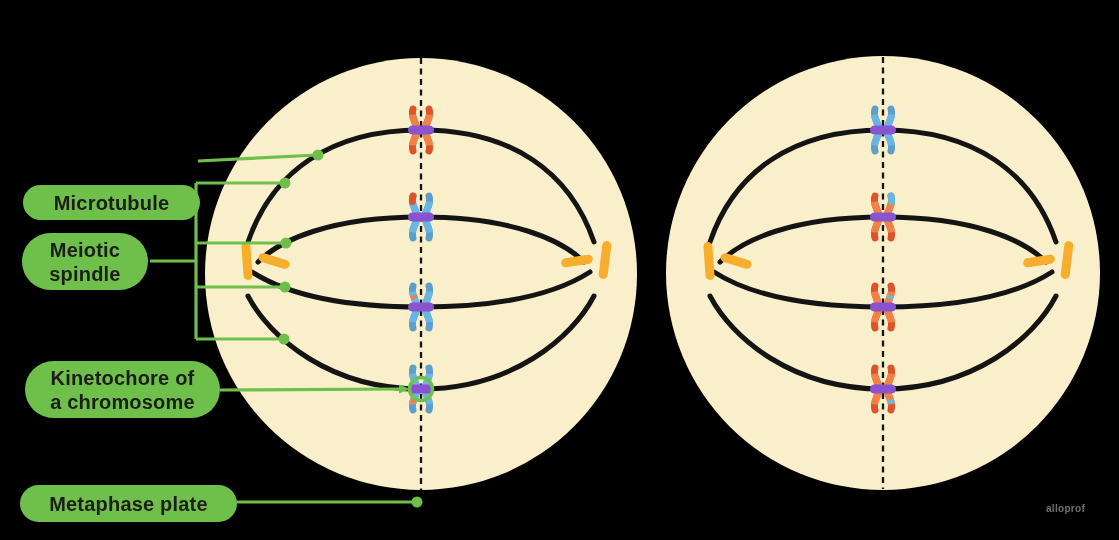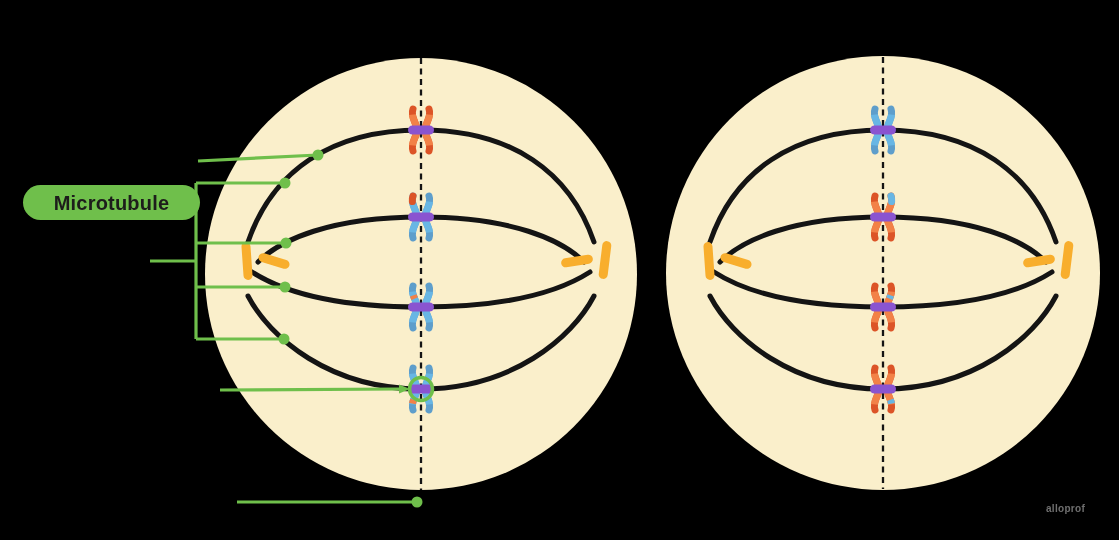--- a/index.html
+++ b/index.html
@@ -188,15 +188,26 @@
       <rect class="centromere" x="870" y="302.5" width="26" height="9" rx="4.5"></rect>
       <rect class="centromere" x="870" y="384.5" width="26" height="9" rx="4.5"></rect>
     </g>
 
     <circle class="gring" cx="421" cy="389" r="11.5"></circle>
   </svg>
 
   <div class="pill" style="left:23px;top:143px;width:177px;height:35px;margin-top:42px;">
     <span>Microtubule</span>
   </div>
+  <div class="pill" style="left:22px;top:233px;width:126px;height:57px;">
+    <span>Meiotic</span>
+    <span>spindle</span>
+  </div>
+  <div class="pill" style="left:25px;top:361px;width:195px;height:57px;">
+    <span>Kinetochore of</span>
+    <span>a chromosome</span>
+  </div>
+  <div class="pill" style="left:20px;top:485px;width:217px;height:37px;">
+    <span>Metaphase plate</span>
+  </div>
 
   <div class="watermark" style="left:1046px;top:503px;">alloprof</div>
 </div>
 
 </body></html>

